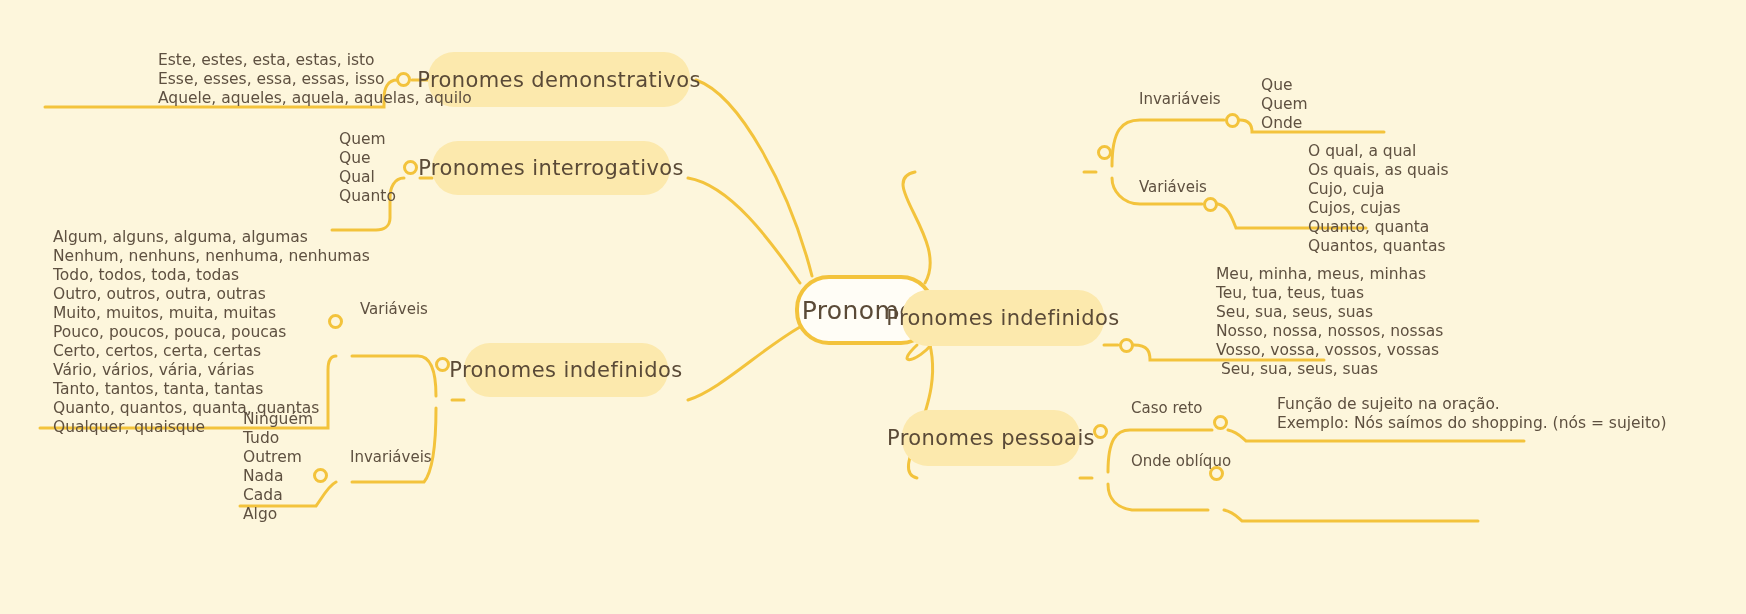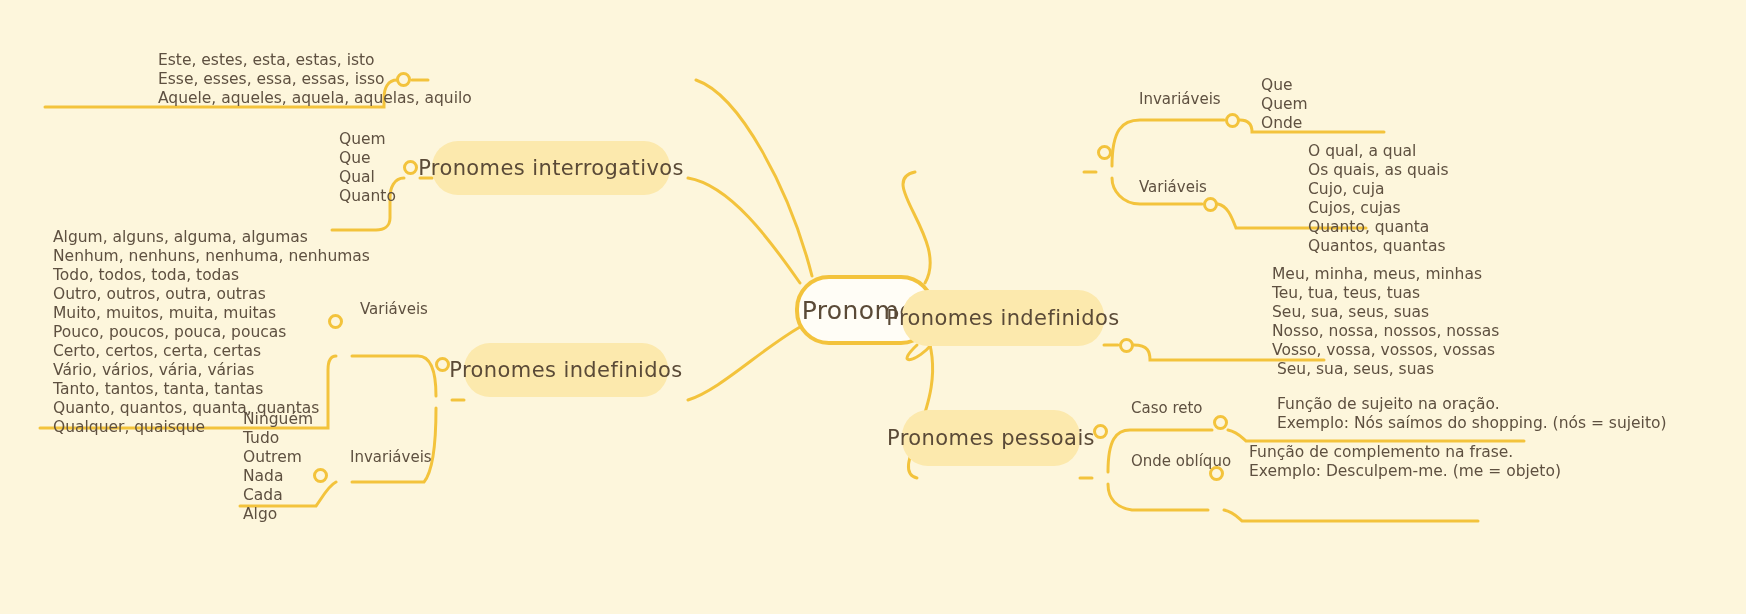--- a/index.html
+++ b/index.html
@@ -118,20 +118,23 @@
 
       <path d="M 1108 484 C 1108 500 1118 508 1132 510 L 1208 510"></path>
       <path d="M 1224 510 C 1234 512 1238 518 1242 521 L 1478 521"></path>
     </g>
   </svg>
 
   <div class="node root" style="left:795px; top:275px; width:140px; height:70px;">
     <span>Pronomes</span>
   </div>
 
+  <div class="node" style="left:428px; top:52px; width:262px; height:55px;">
+    <span>Pronomes demonstrativos</span>
+  </div>
   <div class="dot" style="left:396px; top:72px;"></div>
   <div class="leaf" style="left:158px; top:51px;">Este, estes, esta, estas, isto
 Esse, esses, essa, essas, isso
 Aquele, aqueles, aquela, aquelas, aquilo</div>
 
   <div class="node" style="left:432px; top:141px; width:238px; height:54px;">
     <span>Pronomes interrogativos</span>
   </div>
   <div class="dot" style="left:403px; top:160px;"></div>
   <div class="leaf" style="left:339px; top:130px;">Quem
@@ -181,35 +184,33 @@
 Os quais, as quais
 Cujo, cuja
 Cujos, cujas
 Quanto, quanta
 Quantos, quantas</div>
 
   <div class="node" style="left:902px; top:290px; width:202px; height:56px;">
     <span>Pronomes indefinidos</span>
   </div>
   <div class="dot" style="left:1119px; top:338px;"></div>
-  <div class="leaf" style="left:1272px; top:265px;">Meu, minha, meus, minhas
+  <div class="leaf" style="left:1216px; top:265px;">Meu, minha, meus, minhas
 Teu, tua, teus, tuas
 Seu, sua, seus, suas
 Nosso, nossa, nossos, nossas
 Vosso, vossa, vossos, vossas
  Seu, sua, seus, suas</div>
 
   <div class="node" style="left:902px; top:410px; width:178px; height:56px;">
     <span>Pronomes pessoais</span>
   </div>
   <div class="dot" style="left:1093px; top:424px;"></div>
 
   <div class="conn-label" style="left:1131px; top:399px;">Caso reto</div>
   <div class="dot" style="left:1213px; top:415px;"></div>
   <div class="leaf" style="left:1249px; top:395px;margin-left:28px;">Função de sujeito na oração.
 Exemplo: Nós saímos do shopping. (nós = sujeito)</div>
 
   <div class="conn-label" style="left:1131px; top:452px;">Onde oblíquo</div>
   <div class="dot" style="left:1209px; top:466px;"></div>
-  <div class="leaf" style="left:1249px; top:443px;">Função de complemento na frase.
-Exemplo: Desculpem-me. (me = objeto)</div>
 
 </div>
 
 </body></html>

